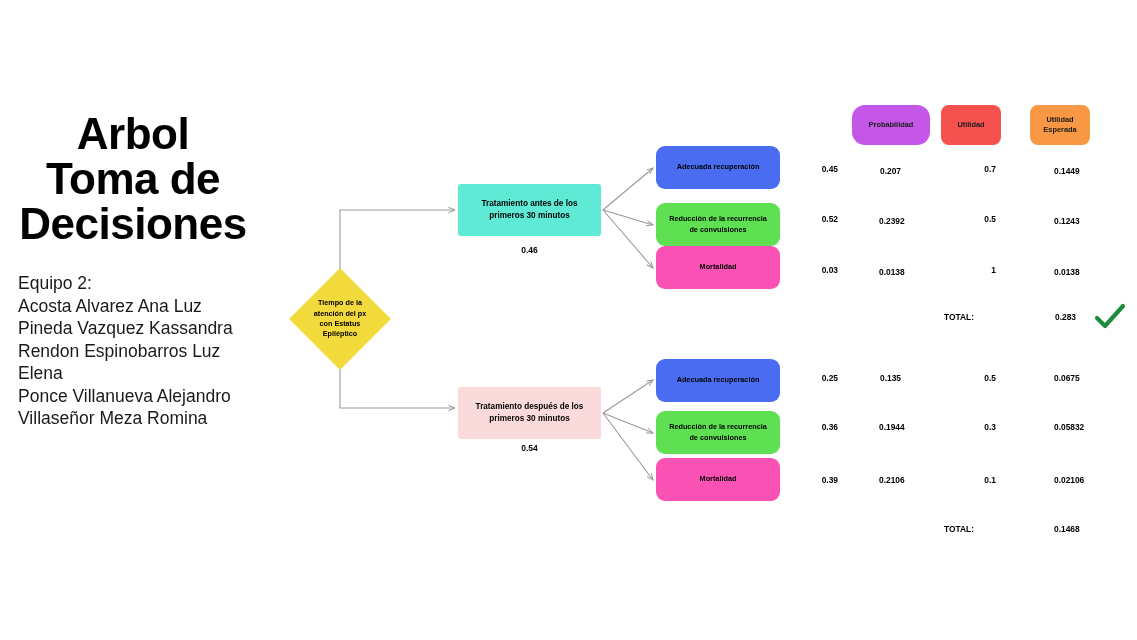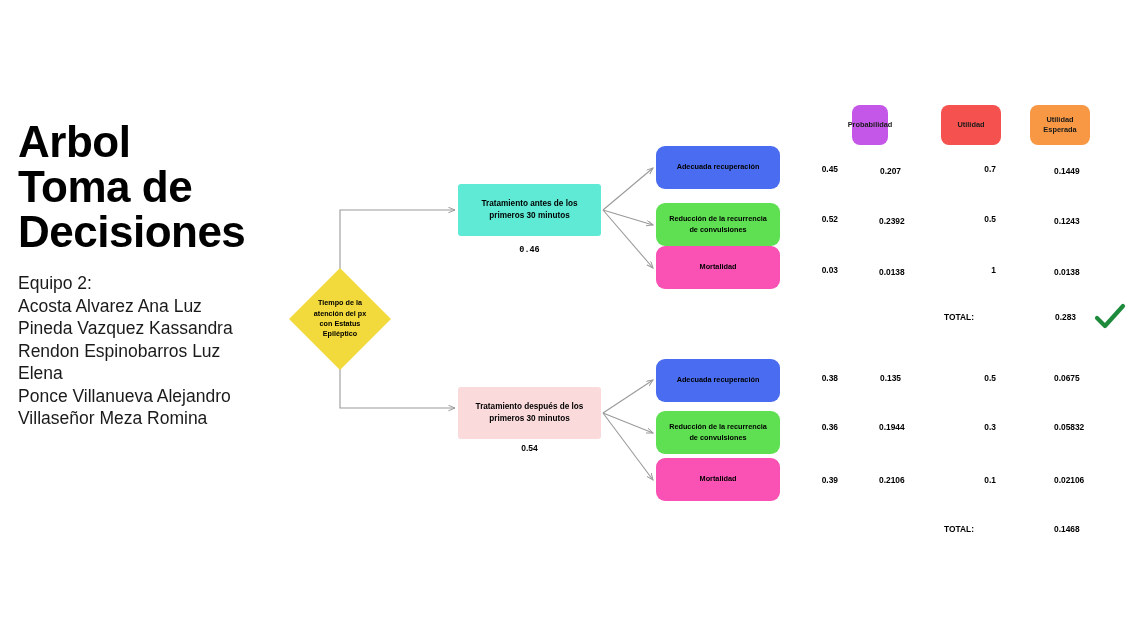--- a/index.html
+++ b/index.html
@@ -20,22 +20,23 @@
     position: relative;
     width: 1137px;
     height: 640px;
     background: #ffffff;
   }
   .abs { position: absolute; }
 
   
   #title-block {
     left: 18px;
-    top: 120px;
+    top: 112px;
     width: 230px;
+    text-align: center;
   }
   #page-title {
     font-size: 44px;
     font-weight: bold;
     line-height: 1.02;
     color: #000000;
     letter-spacing: -0.5px;
     white-space: pre-line;
     margin: 0;
   }
@@ -107,21 +108,21 @@
   #treat-box-before { left: 458px; top: 184px; background: #5eead4; }
   #treat-box-after  { left: 458px; top: 387px; background: #fadadb; }
 
   .treat-prob {
     font-size: 8.5px;
     font-weight: bold;
     color: #000;
     width: 143px;
     text-align: center;
   }
-  #treat-prob-before { left: 458px; top: 245px; font-family: Liberation Mono, monospace; }
+  #treat-prob-before { left: 458px; top: 245px; }
   #treat-prob-after  { left: 458px; top: 443px; }
 
   
   .outcome-box {
     width: 124px;
     height: 43px;
     border-radius: 9px;
     display: flex;
     align-items: center;
     justify-content: center;
@@ -177,22 +178,23 @@
     justify-content: center;
     text-align: center;
     font-size: 7.4px;
     font-weight: bold;
     color: #1a1a1a;
     line-height: 1.4;
     white-space: pre-line;
   }
   #badge-prob {
     left: 852px; top: 105px;
-    width: 36px; height: 40px;
+    width: 78px; height: 40px;
     background: #c457e8;
+    border-radius: 13px;
   }
   #badge-util {
     left: 941px; top: 105px;
     width: 60px; height: 40px;
     background: #f5514e;
   }
   #badge-exp {
     left: 1030px; top: 105px;
     width: 60px; height: 40px;
     background: #f89844;
@@ -290,21 +292,21 @@
   <div class="abs num col-prob num-offset-a3">0.0138</div>
 
   <div class="abs num col-util r-a1">0.7</div>
   <div class="abs num col-util r-a2">0.5</div>
   <div class="abs num col-util r-a3">1</div>
 
   <div class="abs num col-exp num-offset-a1">0.1449</div>
   <div class="abs num col-exp num-offset-a2">0.1243</div>
   <div class="abs num col-exp num-offset-a3">0.0138</div>
 
-  <div class="abs num col-prob-branch r-b1">0.38</div>
+  <div class="abs num col-prob-branch r-b1">0.25</div>
   <div class="abs num col-prob-branch r-b2">0.36</div>
   <div class="abs num col-prob-branch r-b3">0.39</div>
 
   <div class="abs num col-prob r-b1">0.135</div>
   <div class="abs num col-prob r-b2">0.1944</div>
   <div class="abs num col-prob r-b3">0.2106</div>
 
   <div class="abs num col-util r-b1">0.5</div>
   <div class="abs num col-util r-b2">0.3</div>
   <div class="abs num col-util r-b3">0.1</div>

